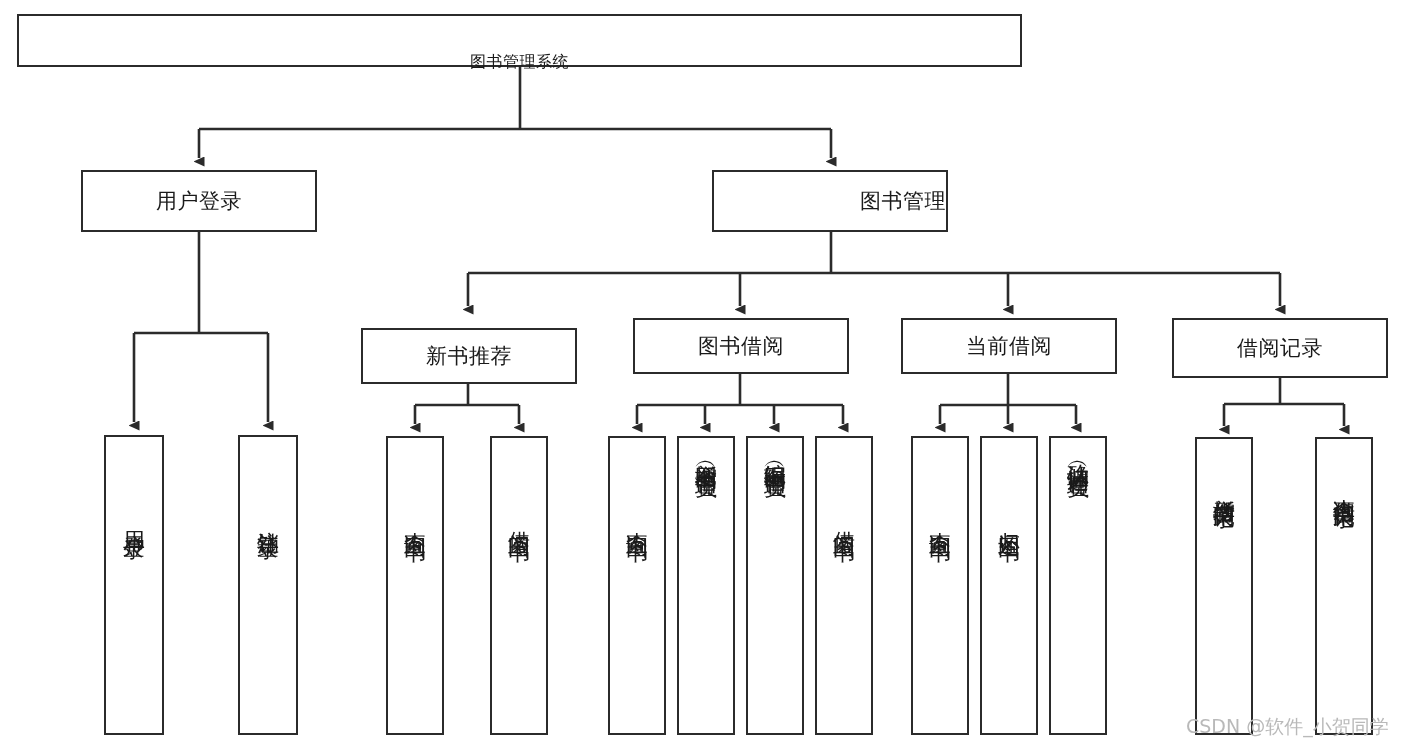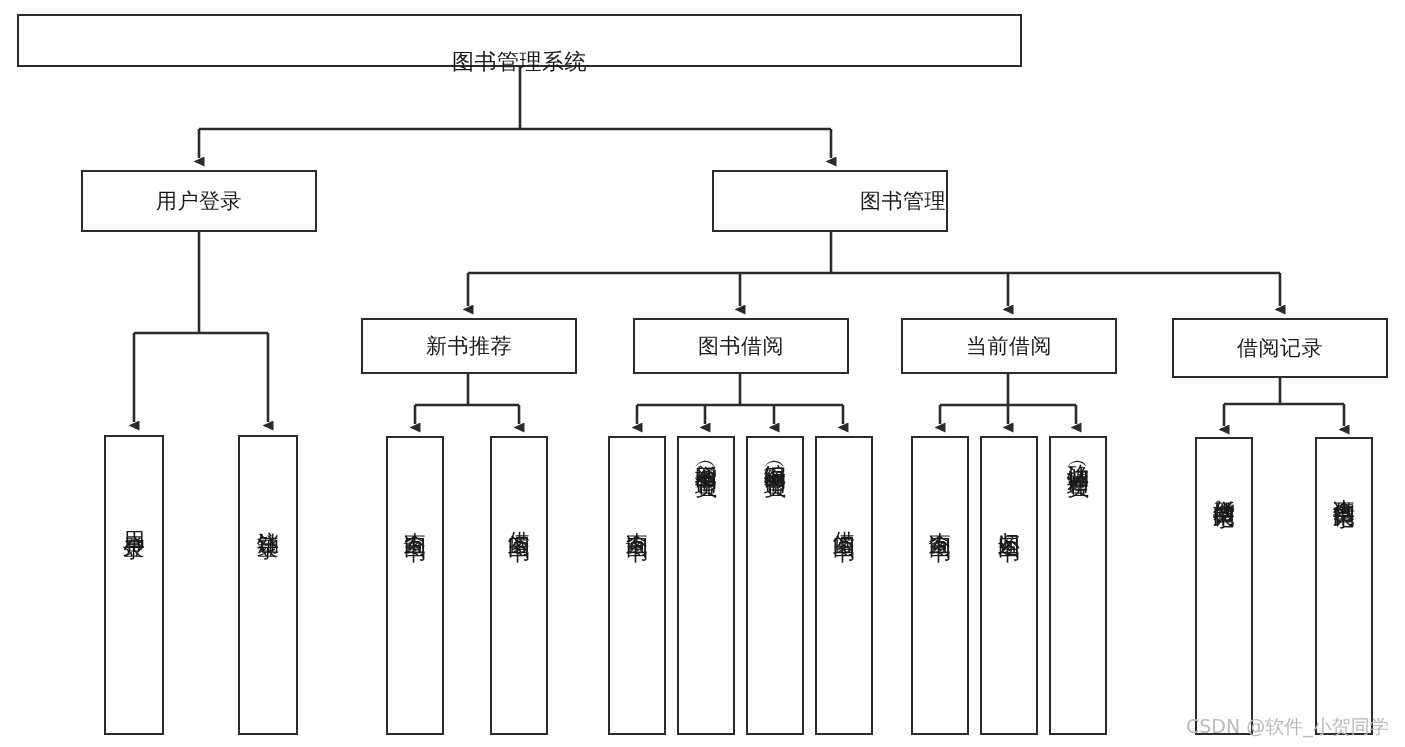--- a/index.html
+++ b/index.html
@@ -42,21 +42,21 @@
     text-align: center;
     line-height: 1.18;
     letter-spacing: 0.5px;
   }
   
   .node.horiz .label {
     font-size: 21px;
     white-space: nowrap;
   }
   .node.root .label {
-    font-size: 22px;
+    font-size: 16px;
     margin-top: 43px;
   }
   
   .node.vert {
     align-items: flex-start;
     padding-top: 6px;
   }
   .node.vert .label {
     writing-mode: vertical-rl;
     text-orientation: upright;
@@ -140,21 +140,21 @@
   </div>
 
   <div class="node horiz" style="left:81px; top:170px; width:236px; height:62px;">
     <span class="label">用户登录</span>
   </div>
 
   <div class="node horiz" style="left:712px; top:170px; width:236px; height:62px;justify-content:flex-end;">
     <span class="label">图书管理</span>
   </div>
 
-  <div class="node horiz" style="left:361px; top:318px; width:216px; height:56px;">
+  <div class="node horiz" style="left:361px; top:328px; width:216px; height:56px;">
     <span class="label">新书推荐</span>
   </div>
 
   <div class="node horiz" style="left:901px; top:318px; width:216px; height:56px;">
     <span class="label">当前借阅</span>
   </div>
 
   <div class="node horiz" style="left:633px; top:318px; width:216px; height:56px;">
     <span class="label">图书借阅</span>
   </div>

